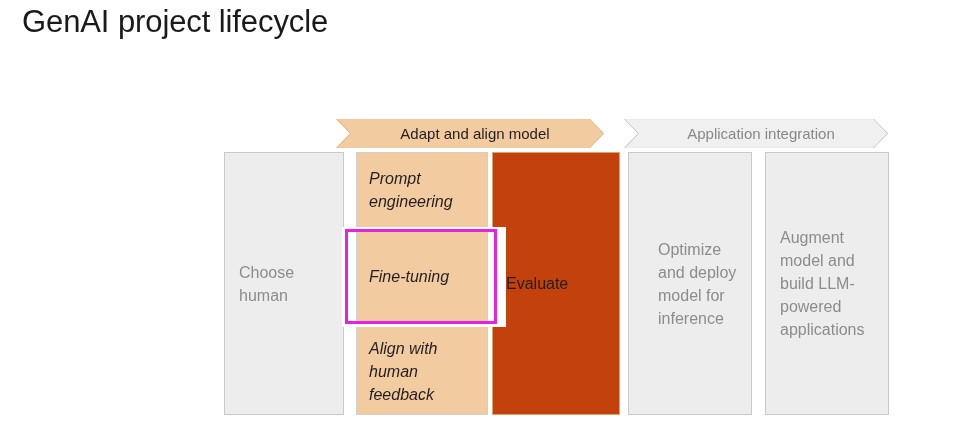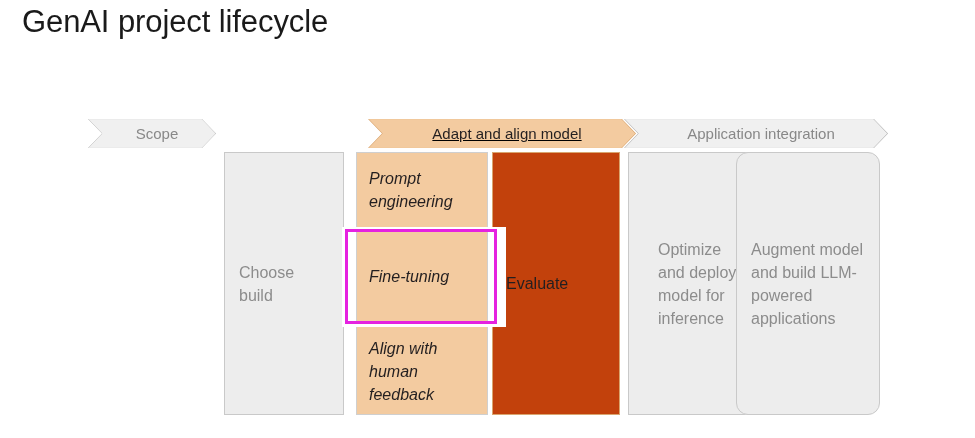--- a/index.html
+++ b/index.html
@@ -155,40 +155,36 @@
 </style>
 </head>
 <body>
 
 <div id="page-title">GenAI project lifecycle</div>
 
 <div id="diagram">
 
   <div class="chev-row">
 
-    <div class="chev grey" style="left:0px; width:128px;">
-      <div class="chev-inner"></div>
-      <span class="label">Scope</span>
-    </div>
-
-
-    <div class="chev orange" style="left:280px; width:268px;text-decoration:underline;">
+
+
+    <div class="chev orange" style="left:248px; width:268px;">
       <div class="chev-inner"></div>
       <span class="label">Adapt and align model</span>
     </div>
 
     <div class="chev grey" style="left:536px; width:264px;">
       <div class="chev-inner"></div>
       <span class="label">Application integration</span>
     </div>
   </div>
 
 
   <div class="col grey" style="left:136px; width:120px;">
-    <div class="col-text">Choose build</div>
+    <div class="col-text">Choose human</div>
   </div>
 
   <div class="subcol" style="left:268px;">
     <div class="subbox b1">
       <span>Prompt engineering</span>
     </div>
     <div class="subbox b2">
       <span>Fine-tuning</span>
     </div>
     <div class="subbox b3">
@@ -204,17 +200,17 @@
   <div class="highlight-ring" style="left:257px; top:110px; width:152px; height:95px;"></div>
 
   <div class="eval-box" style="left:404px; width:128px;">
     <span>Evaluate</span>
   </div>
 
   <div class="col grey" style="left:540px; width:124px;padding-left:15px;">
     <div class="col-text">Optimize and deploy model for inference</div>
   </div>
 
-  <div class="col grey" style="left:648px; width:144px;border-radius:12px;">
+  <div class="col grey" style="left:677px; width:124px;">
     <div class="col-text">Augment model and build LLM-powered applications</div>
   </div>
 
 </div>
 
 </body></html>

